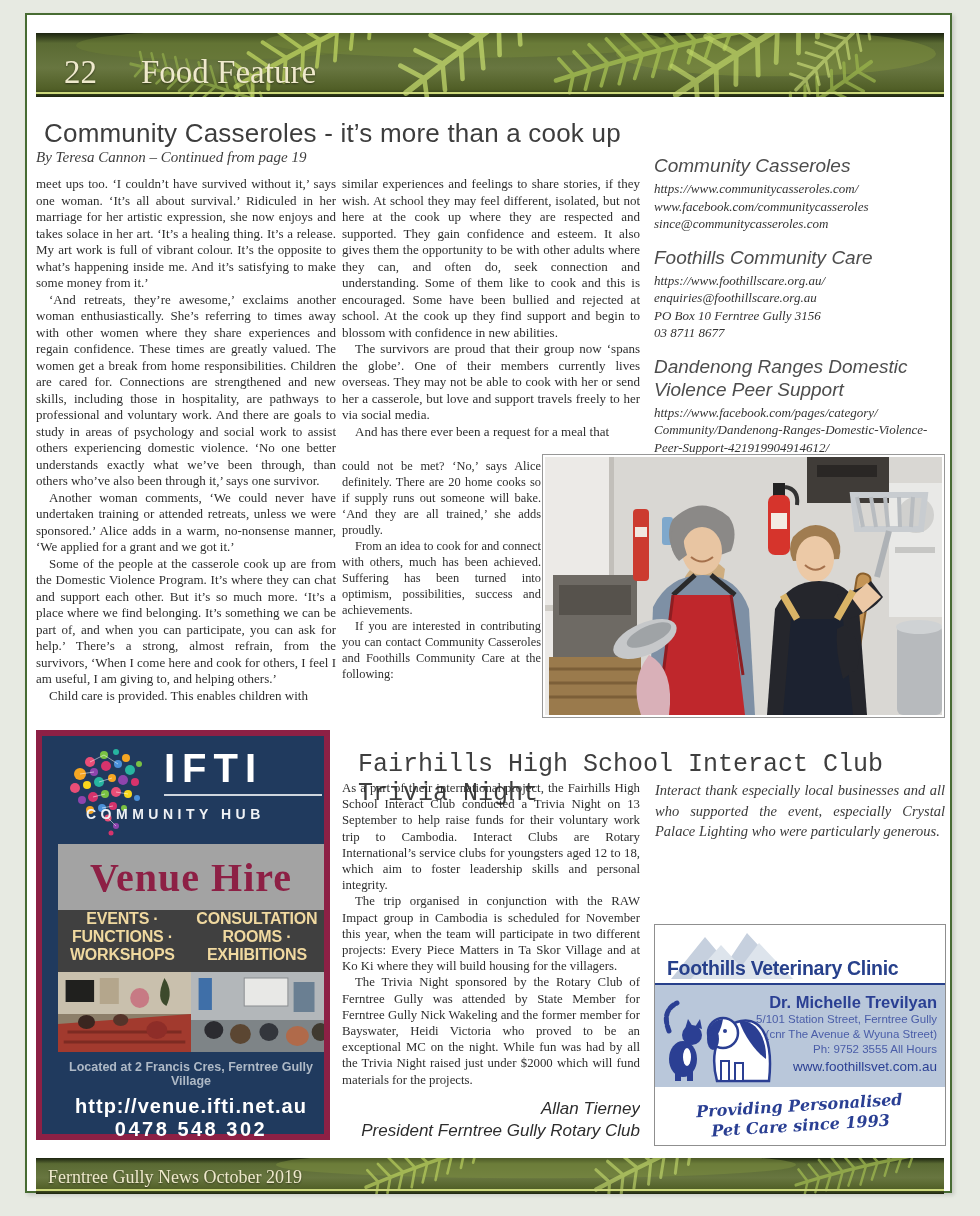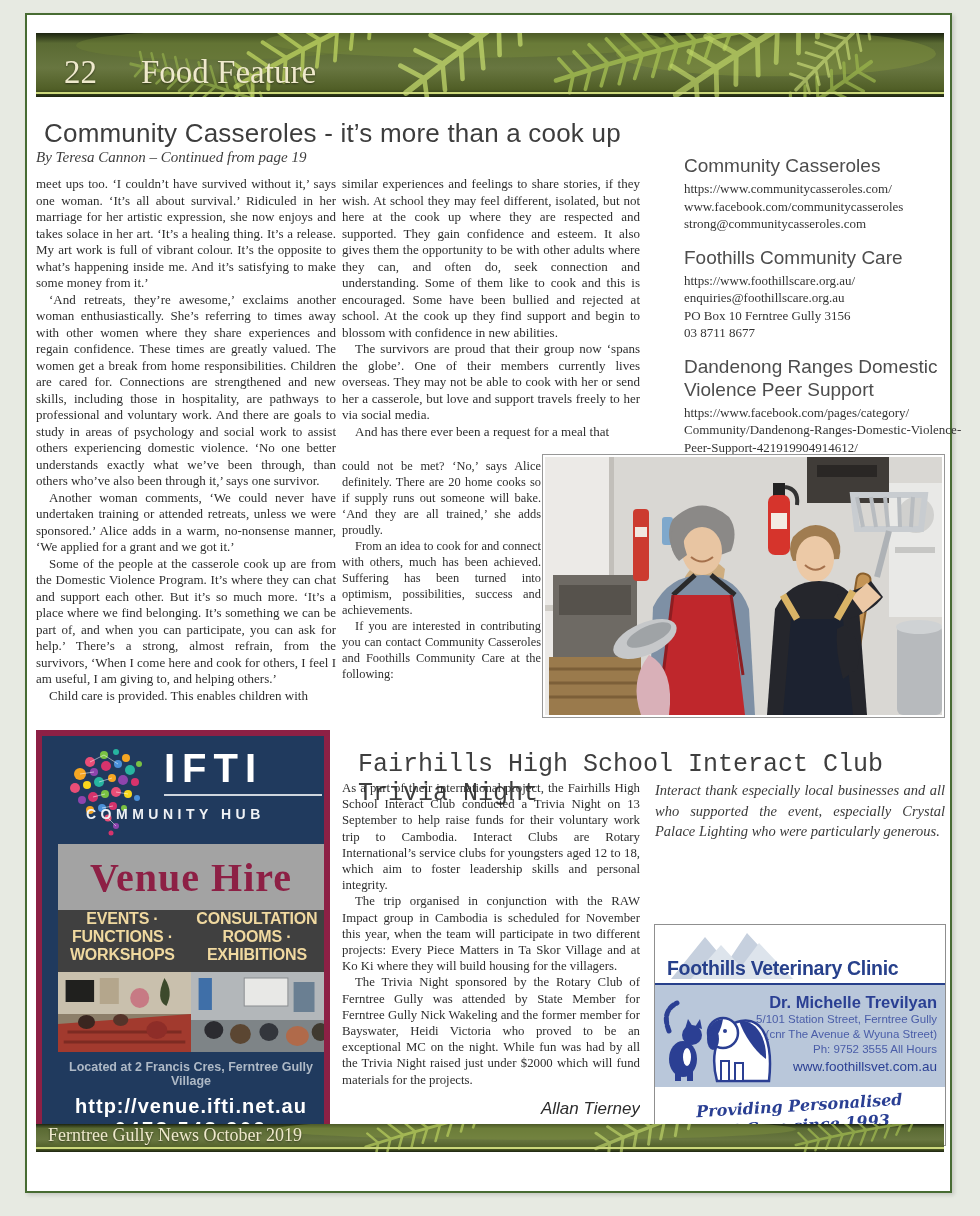--- a/index.html
+++ b/index.html
@@ -12,39 +12,39 @@
       #e7eae2;}
   .frame{position:absolute;left:25px;top:13px;width:927px;height:1180px;background:#fff;
     border:2px solid #486c33;box-sizing:border-box;box-shadow:2px 2px 4px rgba(0,0,0,.15);}
 
   
   .banner{position:absolute;left:36px;width:908px;overflow:hidden;
     background:linear-gradient(#1c2410,#5a6a33 16%,#687640 55%,#505e26 88%,#1c2410);}
   .banner svg{position:absolute;left:0;top:0;width:100%;height:100%;}
   .banner::after{content:"";position:absolute;left:0;right:0;bottom:3px;height:2px;background:#ccd87c;}
   #header-banner{top:33px;height:64px;}
-  #footer-banner{top:1124px;height:28px;}
+  #footer-banner{top:1158px;height:36px;}
   .banner-text{position:absolute;left:28px;bottom:8px;color:#efe9cc;font-family:"Liberation Serif",serif;
     text-shadow:0 1px 2px rgba(0,0,0,.45);white-space:nowrap;}
   #header-banner .banner-text{font-size:33px;line-height:33px;}
   #header-banner .page-num{margin-right:44px;}
   #footer-banner .banner-text{font-size:18px;line-height:18px;left:12px;bottom:8px;}
 
   
   .article-title{position:absolute;left:36px;top:110px;width:700px;margin:8px;
     font-family:"Liberation Sans",sans-serif;font-weight:400;font-size:26px;color:#3d3d3d;letter-spacing:.2px;}
   .byline{position:absolute;left:36px;top:149px;font-style:italic;font-size:15px;color:#3c3c3c;}
   .body-copy{position:absolute;font-size:13px;line-height:16.5px;color:#2e2e2e;text-align:justify;overflow:hidden;}
   .body-copy p{margin:0;}
   .body-copy p+p{text-indent:13px;}
   #col1{left:36px;top:176px;width:300px;height:552px;}
   #col2w{left:342px;top:176px;width:298px;height:282px;}
   #col2n{left:342px;top:458px;width:199px;height:270px;font-size:12.4px;line-height:16px;}
 
-  .contacts{position:absolute;left:684px;top:154px;width:292px;}
+  .contacts{position:absolute;left:654px;top:154px;width:292px;font-style:italic;}
   .contact-block{margin-bottom:13px;}
   .contact-name{margin:0 0 3px;font-family:"Liberation Sans",sans-serif;font-weight:400;
     font-size:19px;line-height:23px;color:#4d4d4d;}
   .contact-line{font-size:13px;line-height:17.5px;color:#333;}
 
   .photo{position:absolute;left:542px;top:454px;width:403px;height:264px;margin:0;
     border:1px solid #979797;background:#fff;padding:2px;box-sizing:border-box;}
   .photo svg{display:block;width:100%;height:100%;}
 
   
@@ -147,21 +147,21 @@
       <p>If you are interested in contributing you can contact Community Casseroles and Foothills Community Care at the following:</p>
     </div>
 
   <aside class="contacts">
 
       <div class="contact-block">
         <h3 class="contact-name">Community Casseroles</h3>
         <div>
           <div class="contact-line">https://www.communitycasseroles.com/</div>
           <div class="contact-line">www.facebook.com/communitycasseroles</div>
-          <div class="contact-line">strong@communitycasseroles.com</div>
+          <div class="contact-line">since@communitycasseroles.com</div>
         </div>
       </div>
 
       <div class="contact-block">
         <h3 class="contact-name">Foothills Community Care</h3>
         <div>
           <div class="contact-line">https://www.foothillscare.org.au/</div>
           <div class="contact-line">enquiries@foothillscare.org.au</div>
           <div class="contact-line">PO Box 10 Ferntree Gully 3156</div>
           <div class="contact-line">03 8711 8677</div>

